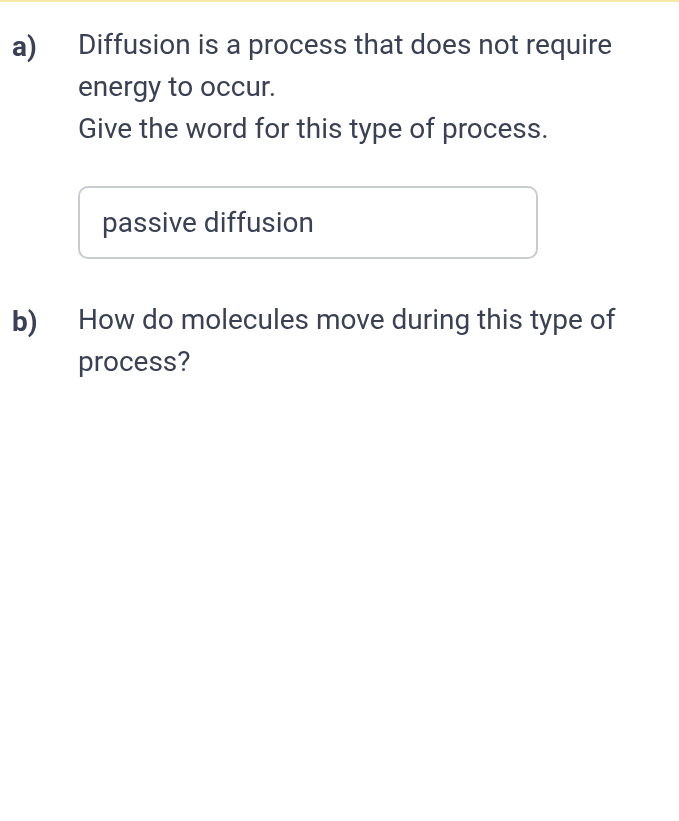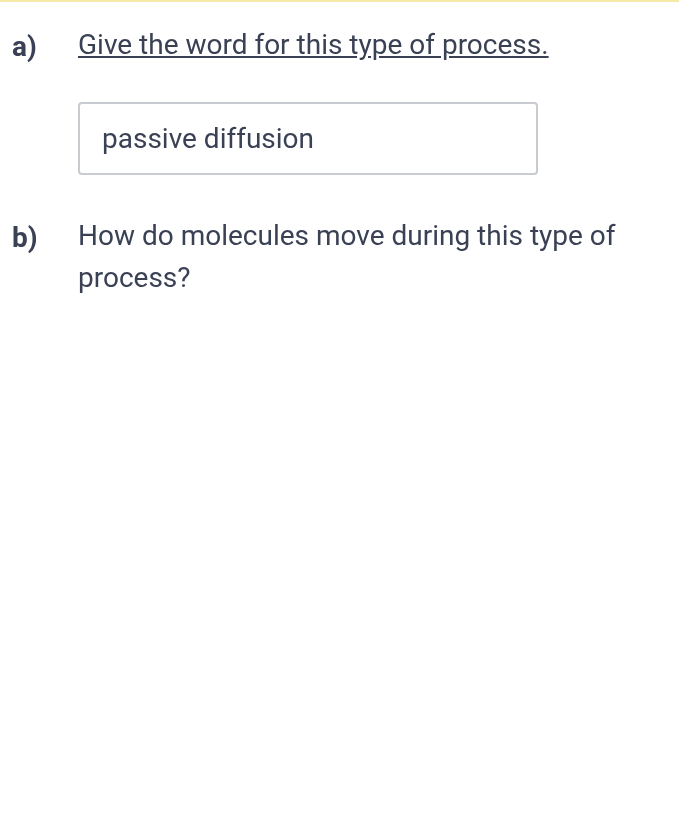--- a/index.html
+++ b/index.html
@@ -46,28 +46,27 @@
       flex: 1;
     }
     .prompt-text {
       font-size: 28px;
       line-height: 1.5;
       color: #3a4154;
       font-weight: 400;
     }
     .prompt-text .line2 {
       display: block;
-      text-decoration: underline;
     }
     .answer-input {
       margin-top: 36px;
       width: 460px;
       max-width: 100%;
       border: 2px solid #c8cbd0;
-      border-radius: 4px;
+      border-radius: 10px;
       padding: 18px 22px;
       font-size: 28px;
       color: #3a4154;
       font-family: inherit;
       background: #ffffff;
       outline: none;
     }
     .options {
       margin-left: 66px;
     }
@@ -95,20 +94,21 @@
 <body>
 
 <div class="top-line"></div>
 
 <div class="content">
 
   <div class="question-block">
     <div class="label-col">a)</div>
     <div class="body-col">
       <div class="prompt-text">
+        <span>Diffusion is a process that does not require energy to occur.</span>
         <span class="line2">Give the word for this type of process.</span>
       </div>
       <input type="text" class="answer-input" value="passive diffusion" style="">
     </div>
   </div>
 
   <div class="question-block tight question-b">
     <div class="label-col">b)</div>
     <div class="body-col">
       <div class="prompt-text">How do molecules move during this type of process?</div>

